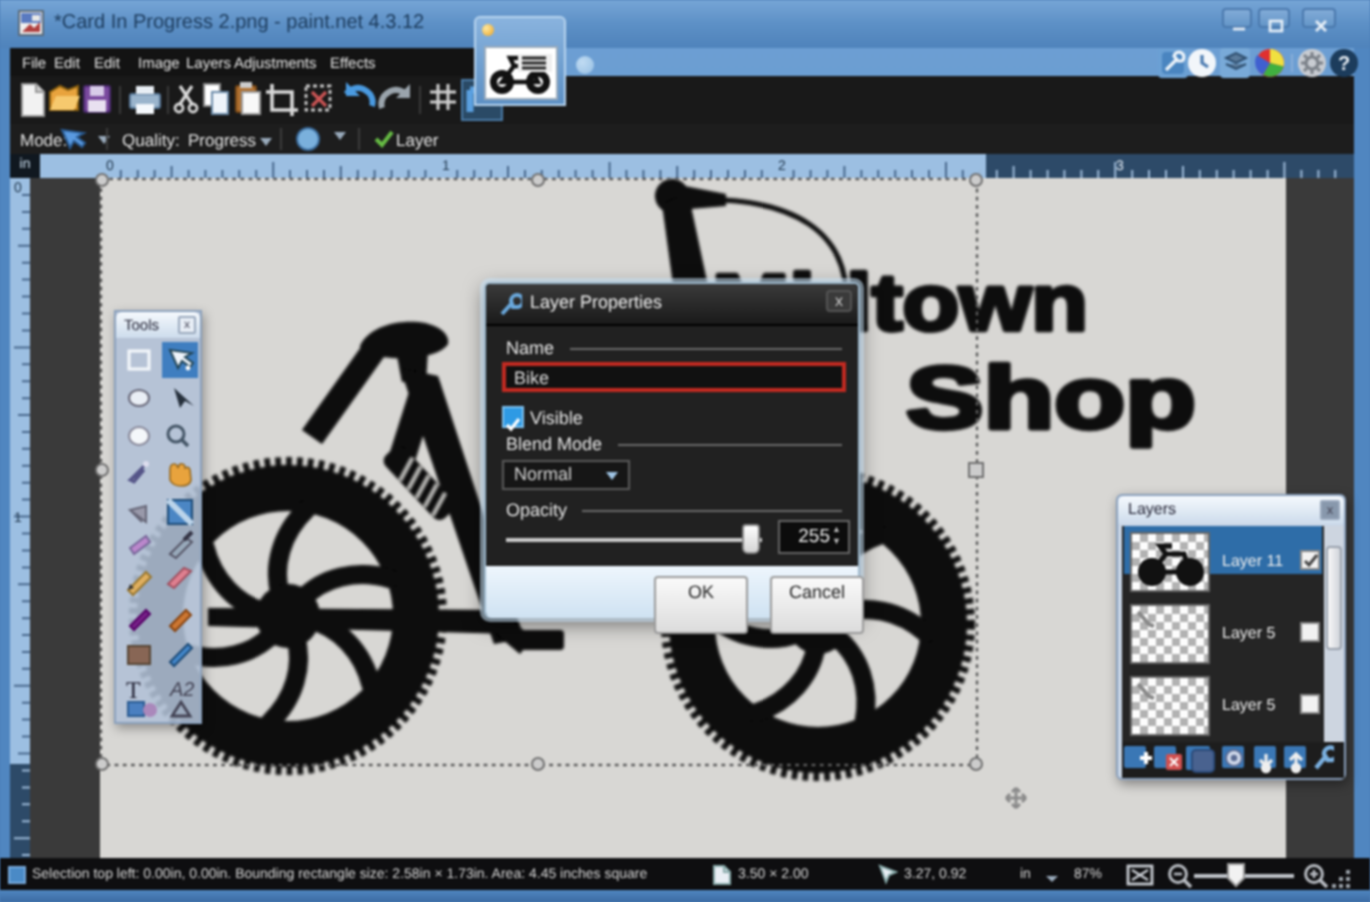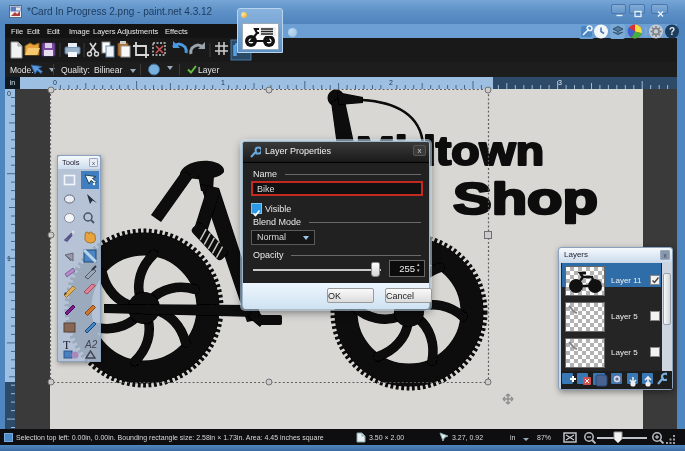--- a/index.html
+++ b/index.html
@@ -109,23 +109,23 @@
   #dlg-thumb { left:128px; top:120px; width:9px; height:15px; background:linear-gradient(#fdfdfd,#d5d5d5);
     border:1px solid #888; border-radius:2px 2px 3px 3px; }
   #dlg-num { left:146px; top:118px; width:36px; height:17px; background:#0c0c0c;
     border:1px solid #666; color:#eee; font-size:9.5px; text-align:right; padding:2px 9px 0 0; }
   #dlg-spin { position:absolute; right:1px; top:1px; width:7px; height:13px; }
   #dlg-spin i { position:absolute; left:0; font-style:normal; font-size:4.5px; color:#bbb; line-height:6px;}
   #dlg-spin i:first-child { top:0; }
   #dlg-spin i:last-child { top:6px; }
   #dlg-foot { left:0; top:141px; width:186px; height:26px;
     background:linear-gradient(#eef6fd,#cfe2f2); border-radius:0 0 3px 3px; }
-  .dlg-btn { top:5px; width:47px; height:15px; background:linear-gradient(#fafafa,#dcdcdc);
+  .dlg-btn { top:5px; width:47px; height:29px; background:linear-gradient(#fafafa,#dcdcdc);
     border:1px solid #9a9a9a; border-radius:2px; font-size:9px; color:#222;
-    line-height:14px; }
+    text-align:center; line-height:14px; }
 </style>
 </head>
 <body>
 <div id="app">
   <div class="abs" id="titlebar"></div>
   <svg class="abs" style="left:9px;top:5px;" width="13" height="13" viewBox="0 0 13 13">
     <rect x="0.5" y="0.5" width="12" height="12" fill="#f0f0f0" stroke="#5a6a7a"></rect>
     <rect x="1.5" y="1.5" width="10" height="5" fill="#5a7ac0"></rect>
     <path d="M2 11 l4 -4 l2 2 l3 -3 v5 z" fill="#b04040"></path>
     <rect x="7" y="2.5" width="4" height="3" fill="#e8e8e8"></rect>
@@ -212,21 +212,21 @@
     </svg>
   </div>
   <div class="abs" id="optbar">
     <span class="optlabel" style="left:5px;">Mode:</span>
     <svg width="26" height="12" viewBox="0 0 26 12" style="position:absolute;left:24px;top:2px;">
       <path d="M2 1 l4 9 l2 -3.5 l4 3 l1.5 -2 l-4 -3 l3.5 -2 z" fill="#5a9ae0" stroke="#2a5a90"></path>
       <path d="M20 4 l3 4 l3 -4 z" fill="#9ab"></path>
     </svg>
     <span class="optsep" style="left:48px;"></span>
     <span class="optlabel" style="left:56px;">Quality:</span>
-    <span class="optlabel" style="left:89px;">Bilinear</span>
+    <span class="optlabel" style="left:89px;">Progress</span>
     <svg width="8" height="6" viewBox="0 0 8 6" style="position:absolute;left:124px;top:6px;">
         <path d="M1 1 l3 4 l3 -4 z" fill="#9ab"></path>
       </svg>
     <span class="optsep" style="left:135px;"></span>
     <svg width="30" height="13" viewBox="0 0 30 13" style="position:absolute;left:142px;top:1px;">
       <circle cx="7" cy="6.5" r="5.5" fill="#7ab0dc" stroke="#3a6a9a"></circle>
       <path d="M20 3 l3 4 l3 -4 z" fill="#9ab"></path>
     </svg>
     <span class="optsep" style="left:174px;"></span>
     <svg width="10" height="9" viewBox="0 0 10 9" style="position:absolute;left:182px;top:3px;">

